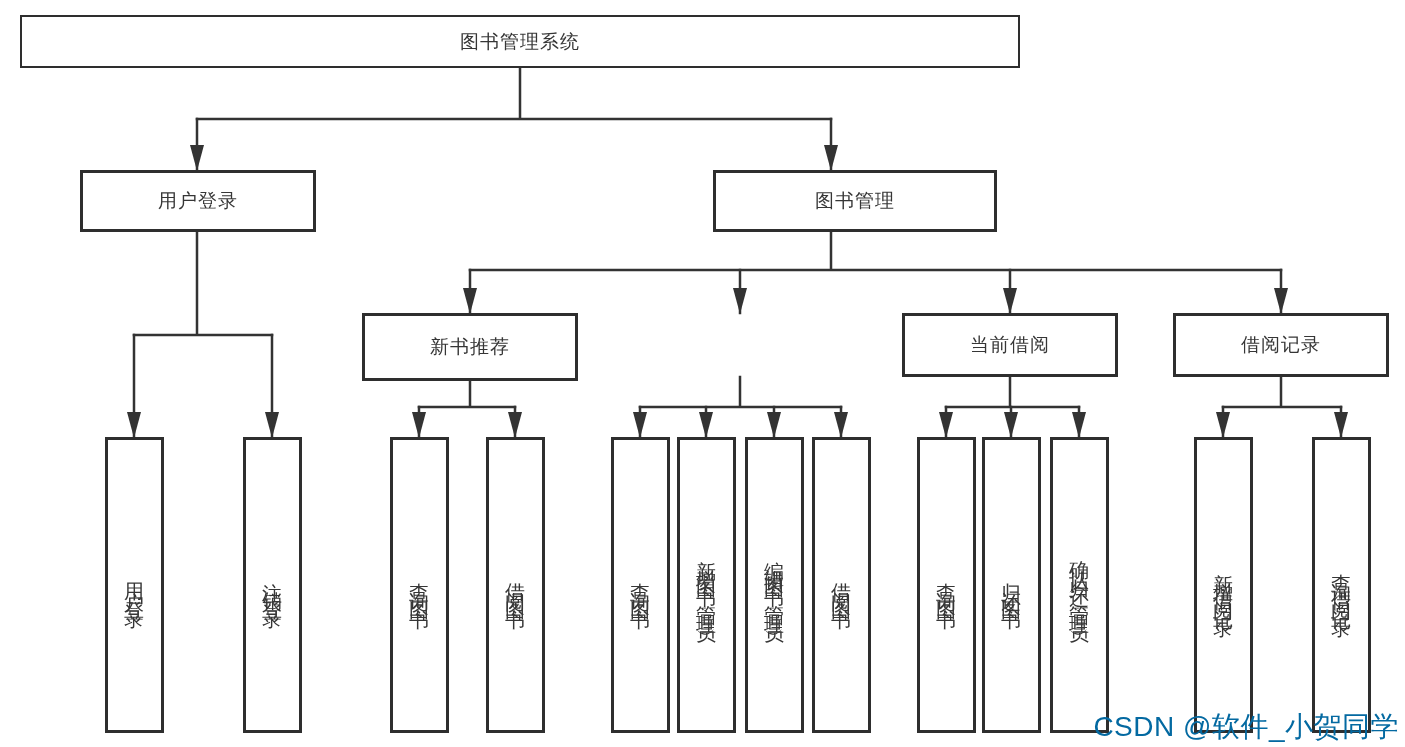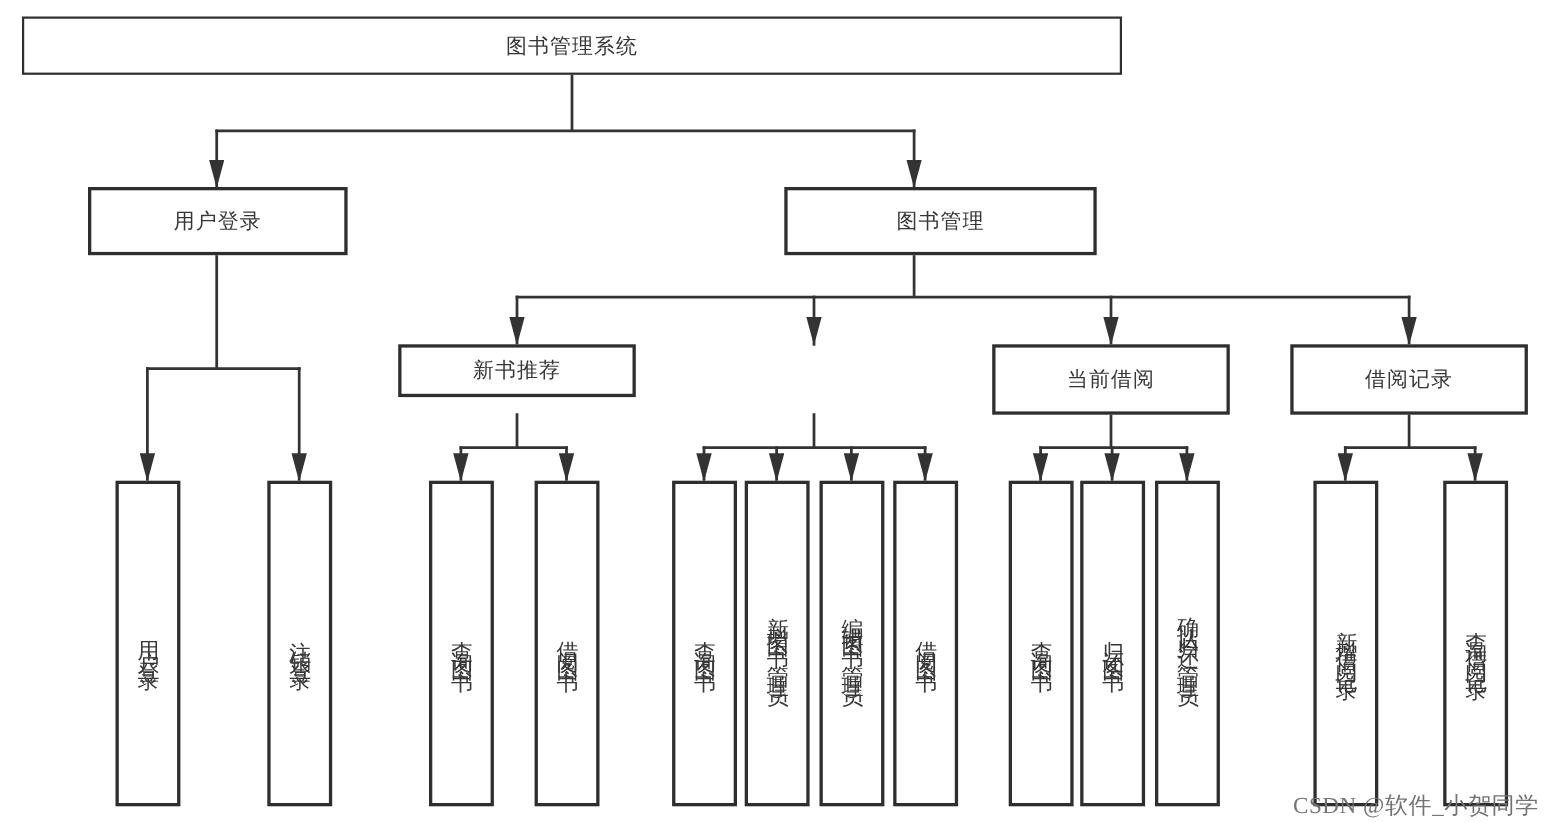--- a/index.html
+++ b/index.html
@@ -1,35 +1,35 @@
 <!DOCTYPE html>
 <html><head>
 <meta charset="utf-8">
 <style>
   html,body{margin:0;padding:0;background:#fff;}
   .stage{
     position:relative;width:1405px;height:747px;background:#ffffff;overflow:hidden;
-    font-family:Liberation Serif, serif;color:#363636;
+    font-family:Liberation Sans, sans-serif;color:#363636;
   }
   .wires{position:absolute;left:0;top:0;z-index:1;}
   .node{
     position:absolute;box-sizing:border-box;background:#ffffff;
     border:3px solid #2e2e2e;display:flex;align-items:center;justify-content:center;
     z-index:2;
   }
   .node.root{border-width:2px;}
   .h-label{font-size:19px;letter-spacing:1px;white-space:nowrap;}
   .leaf{top:437px;width:59px;height:296px;}
   .v-label{
     writing-mode:vertical-rl;text-orientation:mixed;
     font-size:20px;letter-spacing:9px;line-height:1;white-space:nowrap;
   }
   .watermark{
     position:absolute;right:6px;bottom:1px;z-index:5;
-    font-size:21px;letter-spacing:0.5px;color:#737373;white-space:nowrap;
+    font-size:28px;letter-spacing:0.5px;color:#0369a1;white-space:nowrap;
   }
 </style>
 </head>
 <body>
 
 <div class="stage">
 
   <svg class="wires" width="1405" height="747" viewBox="0 0 1405 747">
     <defs>
       <marker id="arw" viewBox="0 0 26 14" refX="25" refY="7" markerWidth="26" markerHeight="14" markerUnits="userSpaceOnUse" orient="auto">
@@ -77,21 +77,21 @@
     <span class="h-label">图书管理系统</span>
   </div>
 
   <div class="node" style="left:80px;top:170px;width:236px;height:62px">
     <span class="h-label">用户登录</span>
   </div>
   <div class="node" style="left:713px;top:170px;width:284px;height:62px">
     <span class="h-label">图书管理</span>
   </div>
 
-  <div class="node" style="left:362px;top:313px;width:216px;height:48px">
+  <div class="node" style="left:362px;top:313px;width:216px;height:68px">
     <span class="h-label">新书推荐</span>
   </div>
   <div class="node" style="left:902px;top:313px;width:216px;height:64px">
     <span class="h-label">当前借阅</span>
   </div>
   <div class="node" style="left:1173px;top:313px;width:216px;height:64px">
     <span class="h-label">借阅记录</span>
   </div>
 
   <div class="node leaf" style="left:105px">

